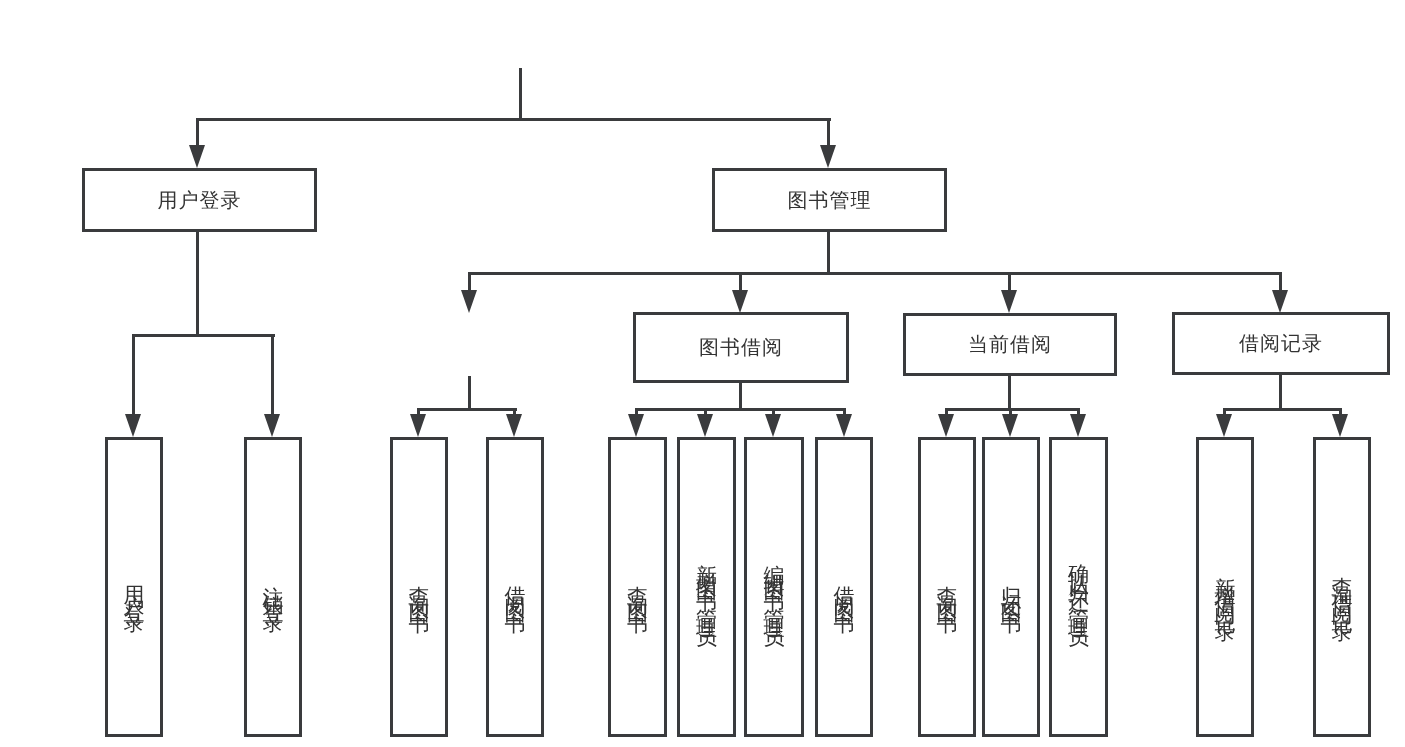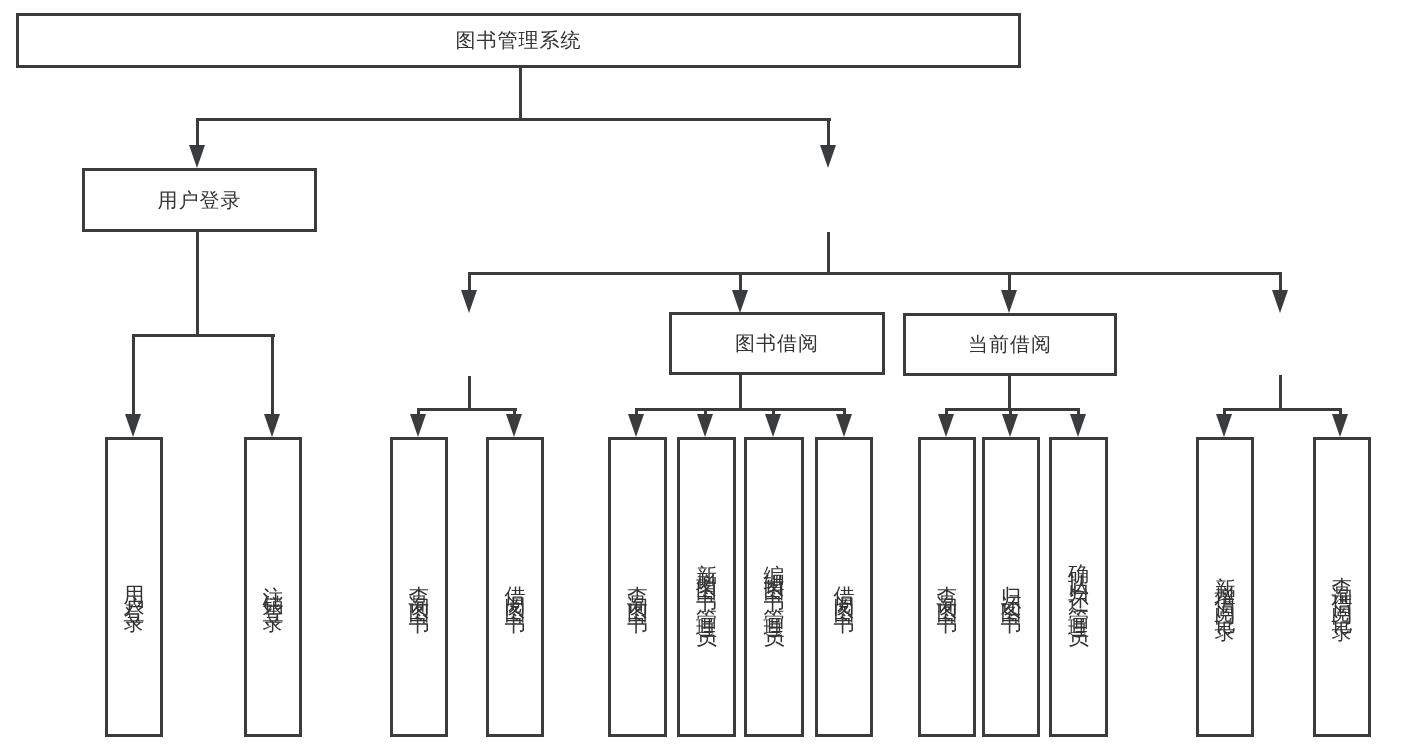--- a/index.html
+++ b/index.html
@@ -71,51 +71,52 @@
     color: #a6a6a6;
     z-index: 3;
     white-space: nowrap;
   }
 </style>
 </head>
 <body>
 
 <div id="canvas">
 
-  <div class="box-h" style="left:16px; top:13px; width:1005px; height:55px;">图书管理系统</div>
 
   <div class="stem" style="left:519px; top:68px; height:50px;"></div>
   <div class="rail" style="left:196px; top:118px; width:635px;"></div>
   <div class="stem" style="left:196px; top:118px; height:30px;"></div>
   <div class="arrow" style="left:189px; top:145px;"></div>
   <div class="stem" style="left:827px; top:118px; height:30px;"></div>
   <div class="arrow" style="left:820px; top:145px;"></div>
 
   <div class="box-h" style="left:82px; top:168px; width:235px; height:64px;">用户登录</div>
+  <div class="box-h" style="left:712px; top:168px; width:235px; height:64px;">图书管理</div>
 
   <div class="stem" style="left:196px; top:232px; height:102px;"></div>
   <div class="rail" style="left:132px; top:334px; width:143px;"></div>
   <div class="stem" style="left:132px; top:334px; height:80px;"></div>
   <div class="arrow" style="left:125px; top:414px;"></div>
   <div class="stem" style="left:271px; top:334px; height:80px;"></div>
   <div class="arrow" style="left:264px; top:414px;"></div>
 
   <div class="stem" style="left:827px; top:232px; height:40px;"></div>
   <div class="rail" style="left:468px; top:272px; width:814px;"></div>
   <div class="stem" style="left:468px; top:272px; height:19px;"></div>
   <div class="arrow" style="left:461px; top:290px;"></div>
   <div class="stem" style="left:739px; top:272px; height:19px;"></div>
   <div class="arrow" style="left:732px; top:290px;"></div>
   <div class="stem" style="left:1008px; top:272px; height:19px;"></div>
   <div class="arrow" style="left:1001px; top:290px;"></div>
   <div class="stem" style="left:1279px; top:272px; height:19px;"></div>
   <div class="arrow" style="left:1272px; top:290px;"></div>
 
-  <div class="box-h" style="left:633px; top:312px; width:216px; height:63px;margin-left:36px;">图书借阅</div>
+  <div class="box-h" style="left:633px; top:312px; width:216px; height:71px;">图书借阅</div>
   <div class="box-h" style="left:903px; top:313px; width:214px; height:63px;">当前借阅</div>
+  <div class="box-h" style="left:1172px; top:312px; width:218px; height:63px;">借阅记录</div>
 
   <div class="stem" style="left:468px; top:376px; height:33px;"></div>
   <div class="rail" style="left:417px; top:408px; width:100px;"></div>
   <div class="stem" style="left:417px; top:408px; height:8px;"></div>
   <div class="arrow" style="left:410px; top:414px;"></div>
   <div class="stem" style="left:513px; top:408px; height:8px;"></div>
   <div class="arrow" style="left:506px; top:414px;"></div>
 
   <div class="stem" style="left:739px; top:375px; height:34px;"></div>
   <div class="rail" style="left:635px; top:408px; width:211px;"></div>

